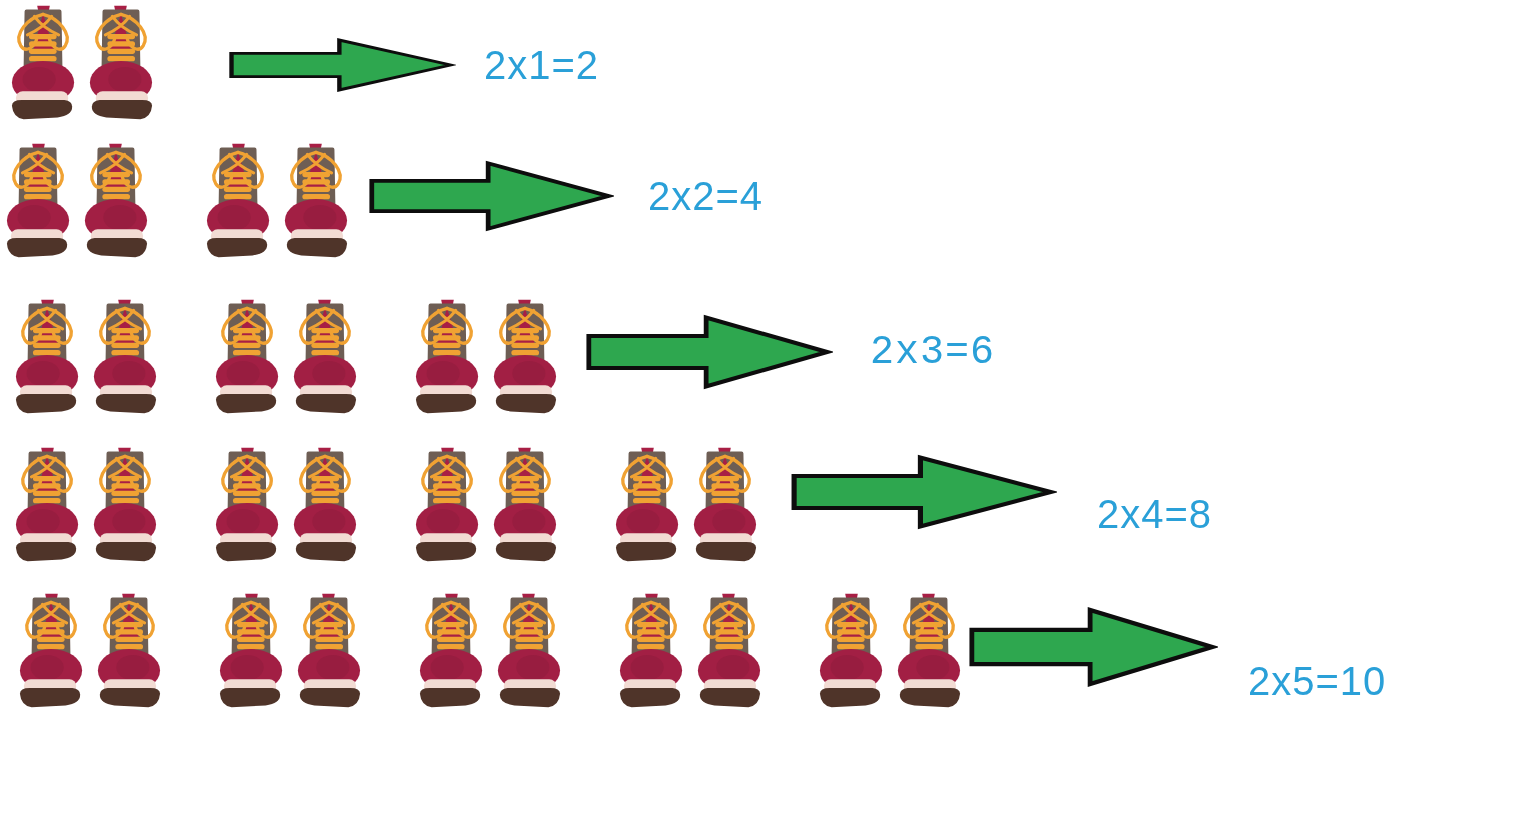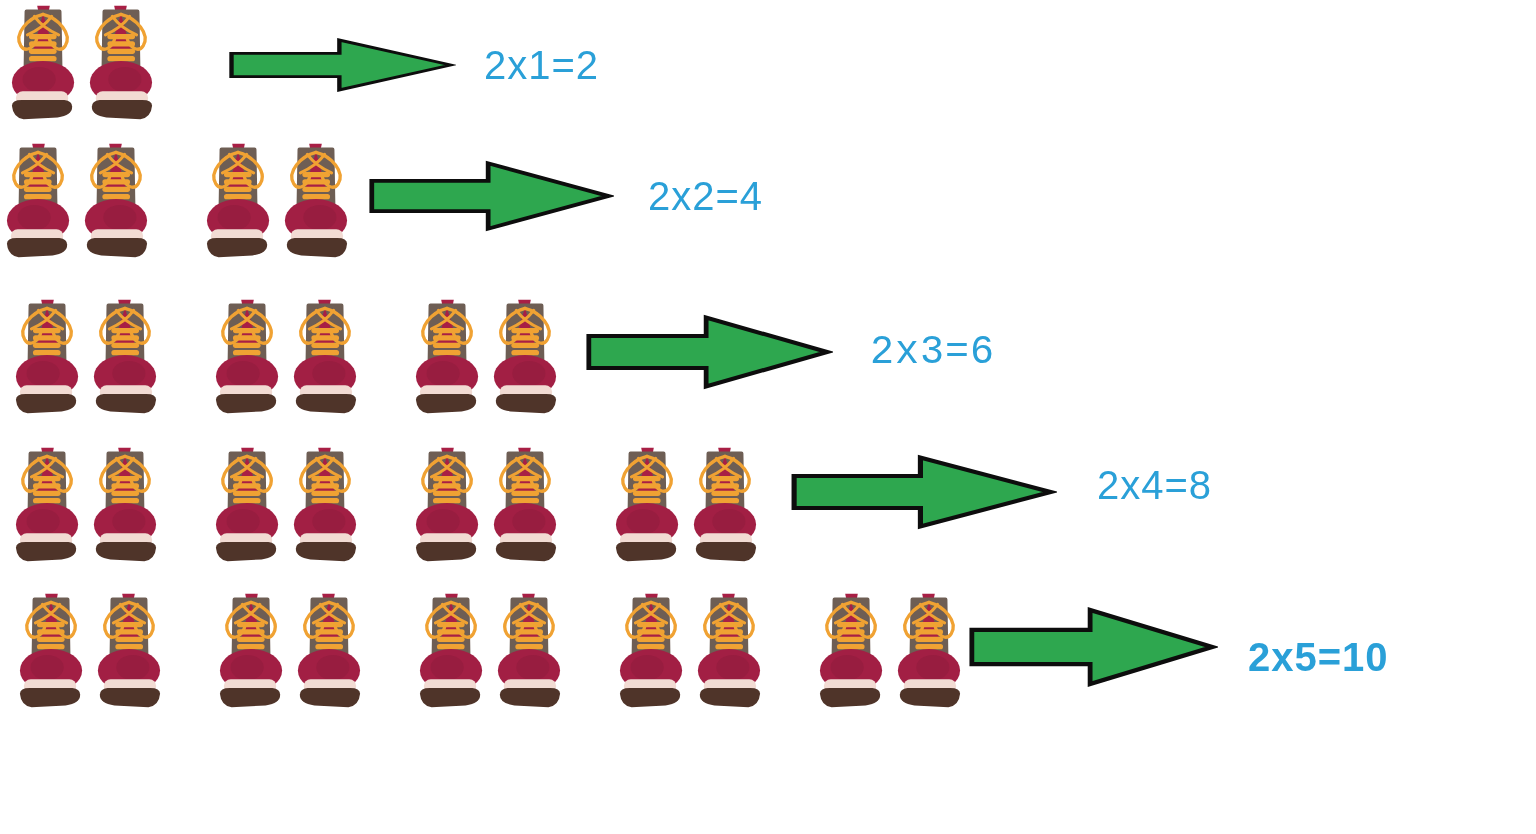--- a/index.html
+++ b/index.html
@@ -39,25 +39,25 @@
   .row-2 .pairs{left:5px;top:142px;}
   .row-2 .arrow{left:368px;top:158px;width:246px;height:76px;}
   .row-2 .equation{left:648px;top:175px;}
 
   .row-3 .pairs{left:14px;top:298px;}
   .row-3 .arrow{left:585px;top:312px;width:248px;height:80px;}
   .row-3 .equation{left:870px;top:332px;font-family:Liberation Mono, monospace;}
 
   .row-4 .pairs{left:14px;top:446px;}
   .row-4 .arrow{left:790px;top:452px;width:267px;height:80px;}
-  .row-4 .equation{left:1097px;top:464px;}
+  .row-4 .equation{left:1097px;top:493px;}
 
   .row-5 .pairs{left:18px;top:592px;}
   .row-5 .arrow{left:968px;top:604px;width:250px;height:86px;}
-  .row-5 .equation{left:1248px;top:636px;font-weight:bold;}
+  .row-5 .equation{left:1248px;top:660px;}
 
   .defs-holder{position:absolute;width:0;height:0;overflow:hidden;}
 </style>
 </head>
 <body>
 
 <svg class="defs-holder" aria-hidden="true">
   <defs>
     <symbol id="boot-shape" viewBox="0 0 70 122">
       <path d="M28,1 L41,1 L39,11 L30,11 Z" fill="var(--crimson)"></path>

